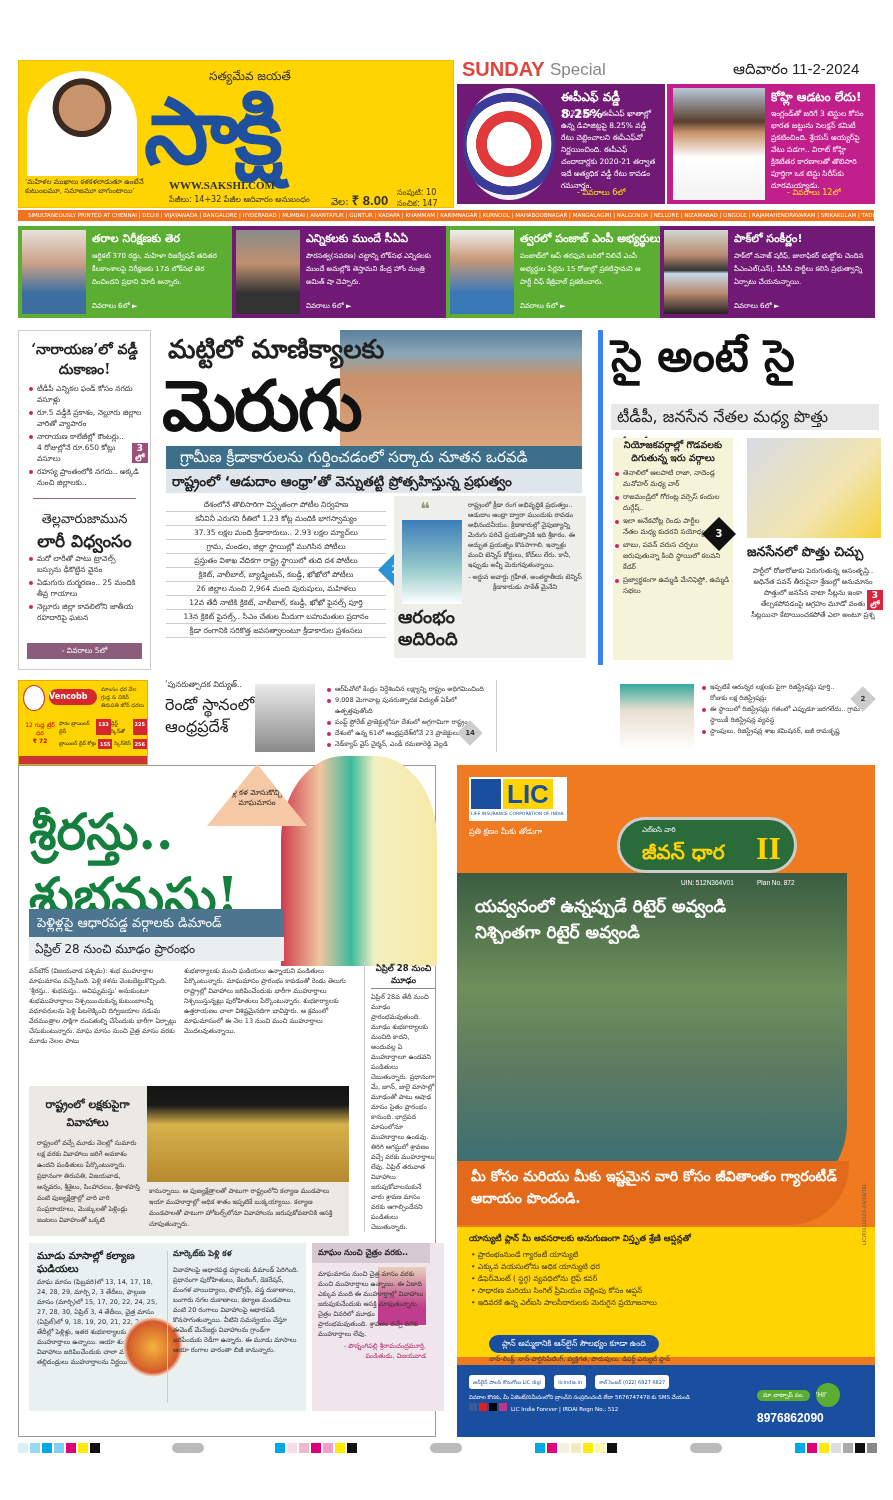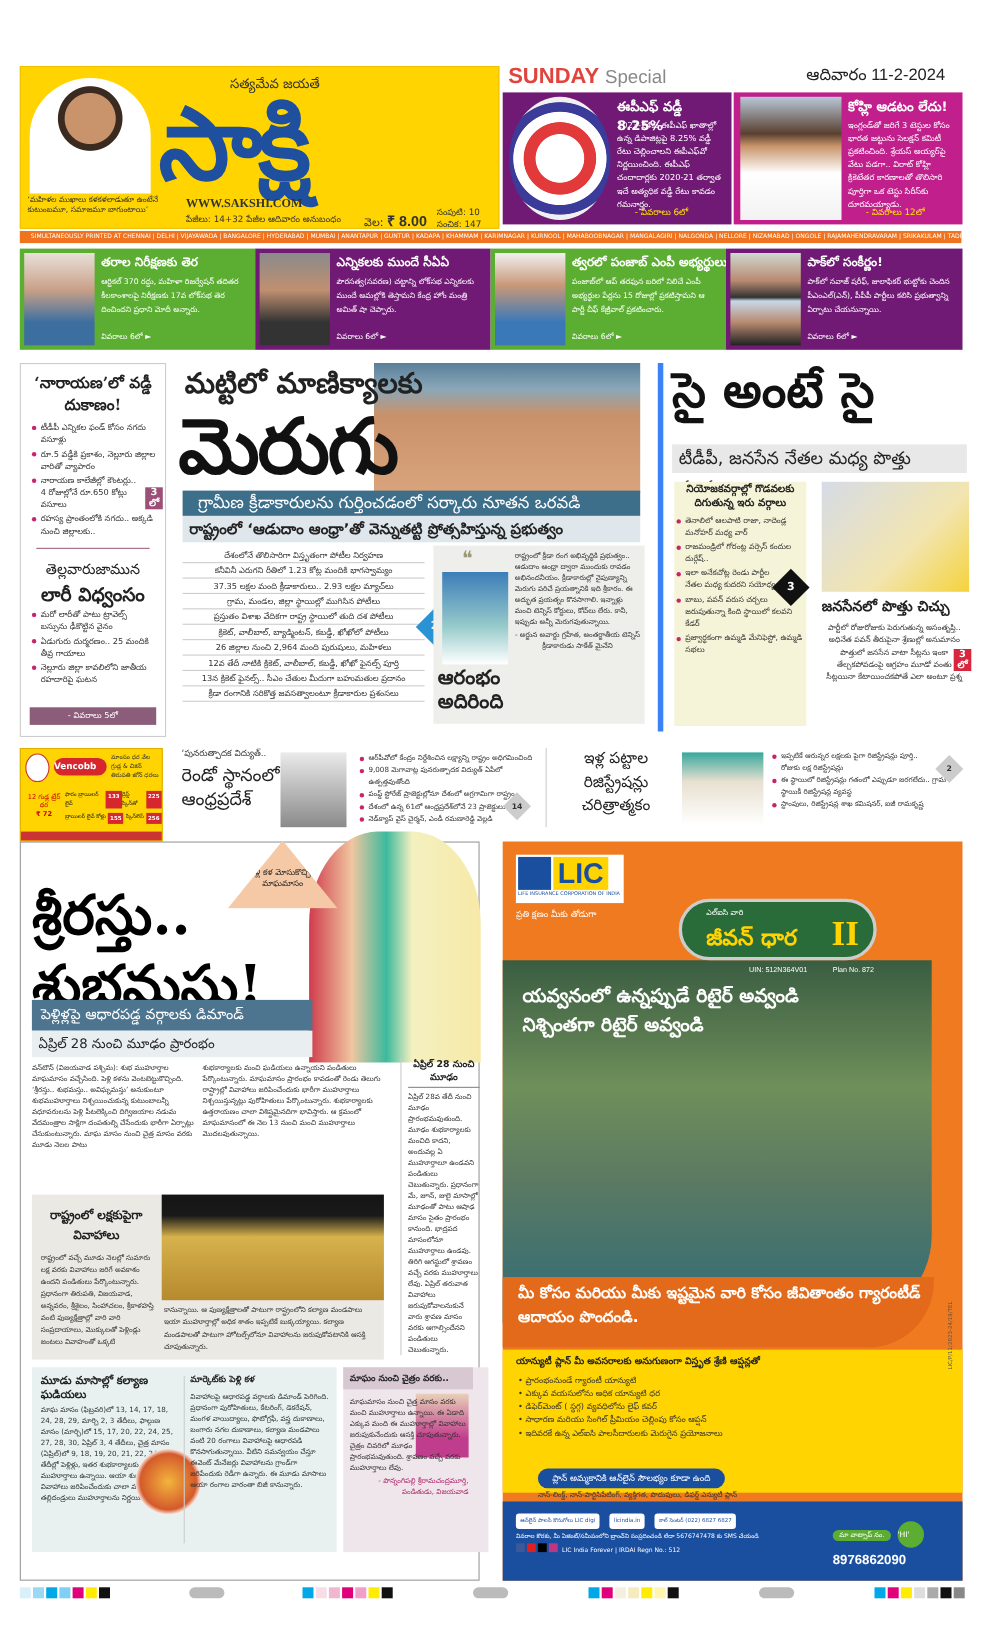--- a/index.html
+++ b/index.html
@@ -70,21 +70,21 @@
 #power-photo{left:90px;top:4px;width:60px;height:68px;background:linear-gradient(#eaeaea,#8a8a8a)}
 #power-bul{left:160px;top:4px;width:170px}
 #power-bul .bul{font-size:6.5px;line-height:11px;margin:0}
 #houses{left:510px;top:680px;width:365px;height:80px}
 #houses-h{left:0;top:0;width:100px;font-size:14px;line-height:21px;text-align:center;color:#222}
 #houses-photo{left:110px;top:4px;width:74px;height:66px;background:linear-gradient(#36a89d,#e8e0d0 40%,#fff)}
 #houses-bul{left:190px;top:2px;width:170px}
 #houses-bul .bul{font-size:6.5px;line-height:11px;margin:0}
 
 #wed{left:18px;top:765px;width:418px;height:672px;border:1px solid #999}
-#wed-h1{left:10px;top:34px;font-family:"DejaVu Serif",serif;font-weight:bold;font-size:50px;color:#000000;line-height:64px}
+#wed-h1{left:10px;top:34px;font-family:"DejaVu Serif",serif;font-weight:bold;font-size:50px;color:#15803d;line-height:64px}
 #wed-kicker{left:188px;top:-2px;width:100px;height:62px;background:#f6c9a6;clip-path:polygon(50% 0,100% 100%,0 100%);font-size:7.5px;text-align:center;padding-top:24px;line-height:10px}
 #wed-art{left:262px;top:-10px;width:156px;height:210px;background:linear-gradient(90deg,#d03c4c 0,#f0c6a0 25%,#3cba9c 45%,#f4f0c0 60%,#f7e9a8 100%);border-radius:40% 40% 0 0}
 #wed-sub1{left:10px;top:143px;width:255px;height:28px;background:#4d7590;color:#fff;font-size:13px;line-height:28px;padding-left:8px}
 #wed-sub2{left:10px;top:171px;width:255px;height:24px;background:#e9eef0;font-size:12px;line-height:24px;padding-left:6px}
 #wed-col1{left:10px;top:200px;width:150px;font-size:6.5px;line-height:10px;color:#333}
 #wed-col2{left:165px;top:200px;width:170px;font-size:6.5px;line-height:10px;color:#333}
 #wed-side{left:345px;top:196px;width:72px;border-left:1px solid #ccc;padding-left:6px}
 #wed-side-h{font-weight:bold;font-size:8.5px;text-align:center;line-height:12px;border-bottom:1px solid #888;margin-bottom:3px;padding-bottom:2px}
 #wed-side-b{font-size:6.5px;line-height:10px;color:#333}
 #wed-lakh{left:10px;top:320px;width:320px;height:150px;background:#ebe9e4}
@@ -301,21 +301,20 @@
     <div class="bul">దేశంలో ఉన్న 61లో ఆంధ్రప్రదేశ్‌లోనే 23 ప్రాజెక్టులు</div>
     <div class="bul">నెడ్‌క్యాప్ వైస్ చైర్మన్, ఎండీ రమణారెడ్డి వెల్లడి</div>
   </div>
   <div class="badge-dia abs" style="left:296px;top:44px;width:18px;height:18px;background:#ccc">
       <span style="line-height:18px;font-size:7px;color:#333">14</span>
     </div>
 </div>
 <div class="abs" style="left:496px;top:680px;width:1px;height:72px;background:#ccc"></div>
 
 <div id="houses" class="abs">
-  <div id="houses-h" class="abs">ఇళ్ల పట్టాల రిజిస్ట్రేషన్లు చరిత్రాత్మకం</div>
   <div id="houses-photo" class="abs"></div>
   <div id="houses-bul" class="abs">
     <div class="bul" style="padding-right:22px">ఇప్పటికే ఆరున్నర లక్షలకు పైగా రిజిస్ట్రేషన్లు పూర్తి.. రోజుకు లక్ష రిజిస్ట్రేషన్లు</div>
     <div class="bul">ఈ స్థాయిలో రిజిస్ట్రేషన్లు గతంలో ఎప్పుడూ జరగలేదు.. గ్రామ స్థాయికీ రిజిస్ట్రేషన్ల వ్యవస్థ</div>
     <div class="bul">స్టాంపులు, రిజిస్ట్రేషన్ల శాఖ కమిషనర్, ఐజీ రామకృష్ణ</div>
   </div>
   <div class="badge-dia abs" style="left:344px;top:10px;width:18px;height:18px;background:#ccc">
       <span style="line-height:18px;font-size:7px;color:#333">2</span>
     </div>
 </div>

